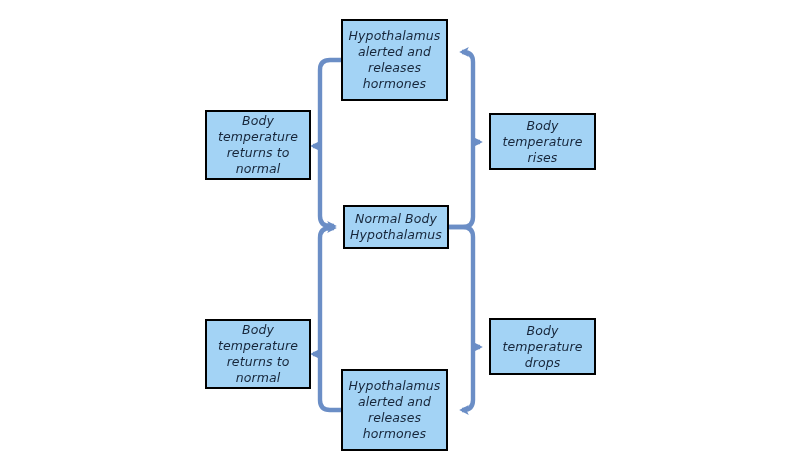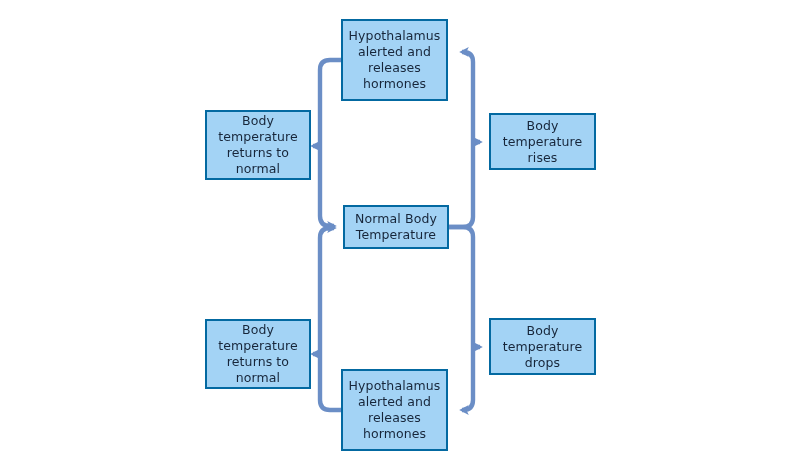--- a/index.html
+++ b/index.html
@@ -27,31 +27,32 @@
     left: 0;
     top: 0;
     width: 800px;
     height: 468px;
     pointer-events: none;
   }
   .node {
     position: absolute;
     box-sizing: border-box;
     background: #a3d3f5;
-    border: 2px solid #0369a1;
+    border: 2px solid #000000;
     color: #17263a;
     display: flex;
     align-items: center;
     justify-content: center;
     text-align: center;
     line-height: 1.28;
     letter-spacing: 0.1px;
     white-space: pre-line;
     font-family: "DejaVu Sans", sans-serif;
     font-size: 12.5px;
+    font-style: italic;
   }
   .node-label {
     display: block;
     width: 100%;
     white-space: pre-line;
     text-align: center;
   }
   
   #node-hypothalamus-top { left: 341px; top: 19px; width: 107px; height: 82px; }
   #node-temp-rises       { left: 489px; top: 113px; width: 107px; height: 57px; }
@@ -112,21 +113,21 @@
 
   <div class="node" id="node-returns-top">
     <span class="node-label">Body
 temperature
 returns to
 normal</span>
   </div>
 
   <div class="node" id="node-normal-temp">
     <span class="node-label">Normal Body
-Temperature</span>
+Hypothalamus</span>
   </div>
 
   <div class="node" id="node-returns-bottom">
     <span class="node-label">Body
 temperature
 returns to
 normal</span>
   </div>
 
   <div class="node" id="node-temp-drops">

